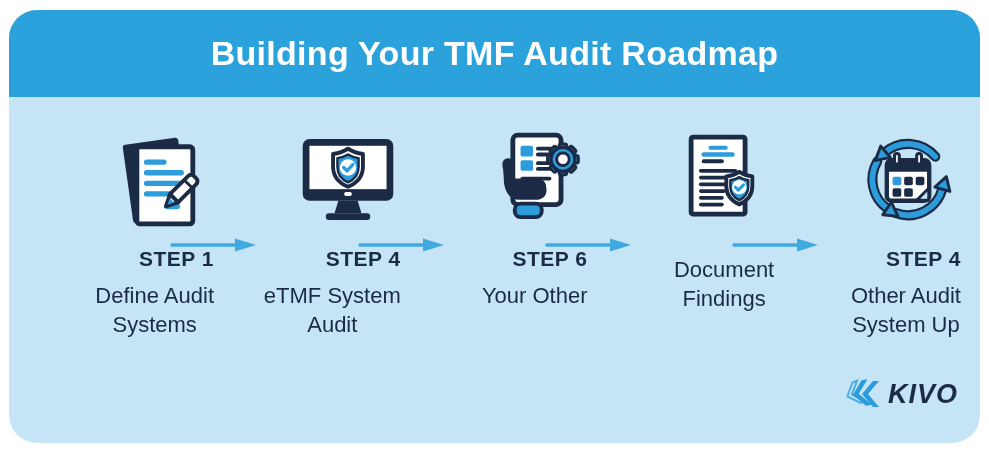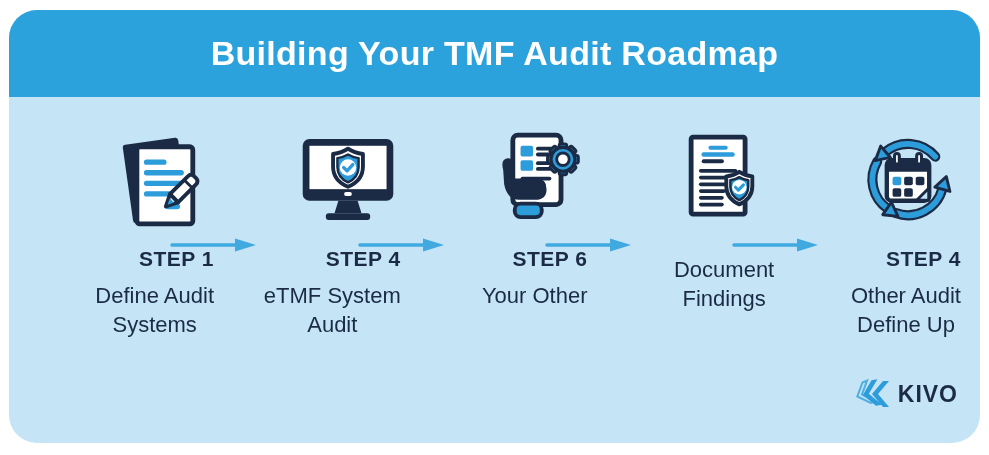--- a/index.html
+++ b/index.html
@@ -41,21 +41,21 @@
   }
   .flow-arrow{
     position:absolute;top:227px;width:88px;height:16px;
   }
   .flow-arrow.a1{left:161px;} .flow-arrow.a2{left:349px;}
   .flow-arrow.a3{left:536px;} .flow-arrow.a4{left:723px;}
   .logo{
     position:absolute;right:22px;bottom:30px;display:flex;align-items:center;gap:8px;
   }
   .logo-text{
-    color:var(--navy);font-size:23px;font-weight:700;letter-spacing:1px;
+    color:var(--navy);font-size:27px;font-weight:700;letter-spacing:1px;font-style:italic;
   }
 </style>
 </head>
 <body>
 
 <div class="card">
 
   <div class="header">
     <div class="title">Building Your TMF Audit Roadmap</div>
   </div>
@@ -219,21 +219,21 @@
           <rect x="51" y="49" width="9" height="9" rx="2" fill="#1B2B45"></rect>
           <rect x="63" y="49" width="9" height="9" rx="2" fill="#1B2B45"></rect>
           <rect x="39" y="61" width="9" height="9" rx="2" fill="#1B2B45"></rect>
           <rect x="51" y="61" width="9" height="9" rx="2" fill="#1B2B45"></rect>
           <path d="M64,73.5 L76.5,61 L76.5,73.5 Z" fill="#C5E4F5" stroke="#1B2B45" stroke-width="3" stroke-linejoin="round"></path>
         </svg>
       </div>
       <div class="step-label">STEP 4</div>
       <div class="step-desc">
         <div>Other Audit</div>
-        <div>Define Up</div>
+        <div>System Up</div>
       </div>
     </div>
   </div>
 
   <svg class="flow-arrow a1" viewBox="0 0 88 16">
     <line x1="2" y1="8" x2="67" y2="8" stroke="#3FA9E0" stroke-width="3.5" stroke-linecap="round"></line>
     <polygon points="65,1.5 86,8 65,14.5" fill="#3FA9E0"></polygon>
   </svg>
   <svg class="flow-arrow a2" viewBox="0 0 88 16">
     <line x1="2" y1="8" x2="67" y2="8" stroke="#3FA9E0" stroke-width="3.5" stroke-linecap="round"></line>

